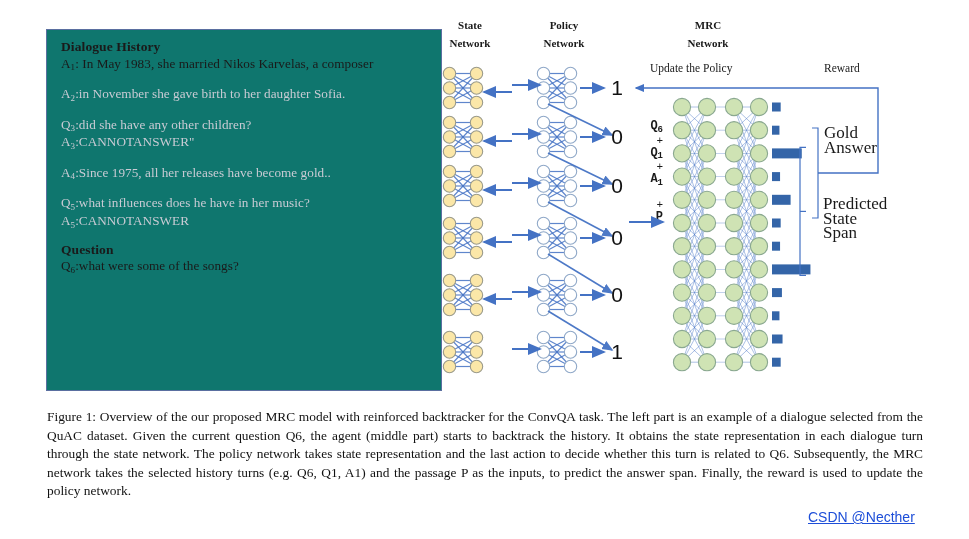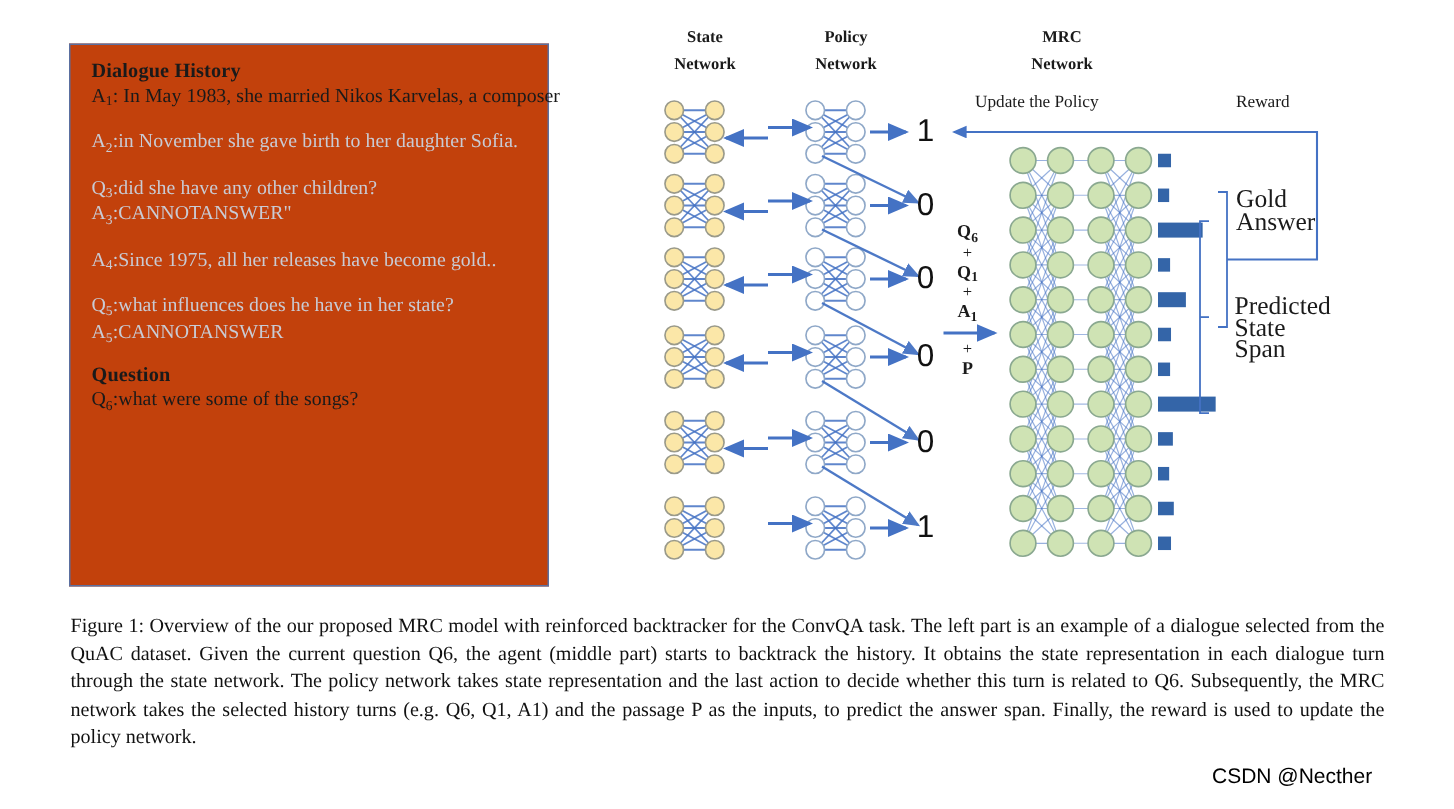--- a/index.html
+++ b/index.html
@@ -14,24 +14,24 @@
     font-family: "Liberation Serif", "DejaVu Serif", serif;
     color: #1a1a1a;
     overflow: hidden;
   }
 
   
   #dialogue-box {
     position: absolute;
     left: 46px;
     top: 29px;
-    width: 320px;
+    width: 396px;
     height: 362px;
     border: 1.3px solid #5a6fa0;
-    background: #c2410c;
+    background: #0f766e;
     box-sizing: border-box;
     padding: 9px 0 0 14px;
   }
   .dlg-heading {
     font-weight: bold;
     font-size: 13.5px;
     line-height: 16.5px;
     letter-spacing: .1px;
   }
   .dlg-line {
@@ -99,26 +99,27 @@
     font-family: "Liberation Sans", sans-serif;
     color: #111111;
     text-align: center;
     width: 18px;
   }
 
   
   #mrc-input-label {
     position: absolute;
     left: 627px;
-    top: 148px;
+    top: 120px;
     width: 36px;
-    text-align: center;
+    text-align: right;
     font-size: 12px;
     line-height: 13.5px;
     font-weight: bold;
+    font-family: Liberation Mono, monospace;
   }
   #mrc-input-label .plus {
     font-weight: normal;
     font-size: 11px;
     line-height: 12px;
     display: block;
   }
   #mrc-input-label .term { display: block; }
   #mrc-input-label .arrowslot { display: block; height: 11px; }
 
@@ -134,22 +135,23 @@
     color: #111111;
   }
 
   
   #watermark {
     position: absolute;
     left: 808px;
     top: 509px;
     font-family: "Liberation Sans", sans-serif;
     font-size: 14px;
-    color: #000000;
+    color: #1d4ed8;
     white-space: nowrap;
+    text-decoration: underline;
   }
 </style>
 </head>
 <body>
 
 <div id="dialogue-box">
   <div class="dlg-heading">Dialogue History</div>
 
   <div class="dlg-line">
     <span>A</span><sub>1</sub><span>: In May 1983, she married  Nikos Karvelas, a composer</span>
@@ -172,21 +174,21 @@
 
   <div class="dlg-gap"></div>
 
   <div class="dlg-line faded">
     <span>A</span><sub>4</sub><span>:Since 1975, all her releases have become gold..</span>
   </div>
 
   <div class="dlg-gap"></div>
 
   <div class="dlg-line faded">
-    <span>Q</span><sub>5</sub><span>:what influences  does he have in her state?</span>
+    <span>Q</span><sub>5</sub><span>:what influences  does he have in her music?</span>
   </div>
   <div class="dlg-line faded">
     <span>A</span><sub>5</sub><span>:CANNOTANSWER</span>
   </div>
 
   <div class="dlg-gap-sm"></div>
 
   <div class="dlg-heading">Question</div>
   <div class="dlg-line">
     <span>Q</span><sub>6</sub><span>:what were some of the songs?</span>

